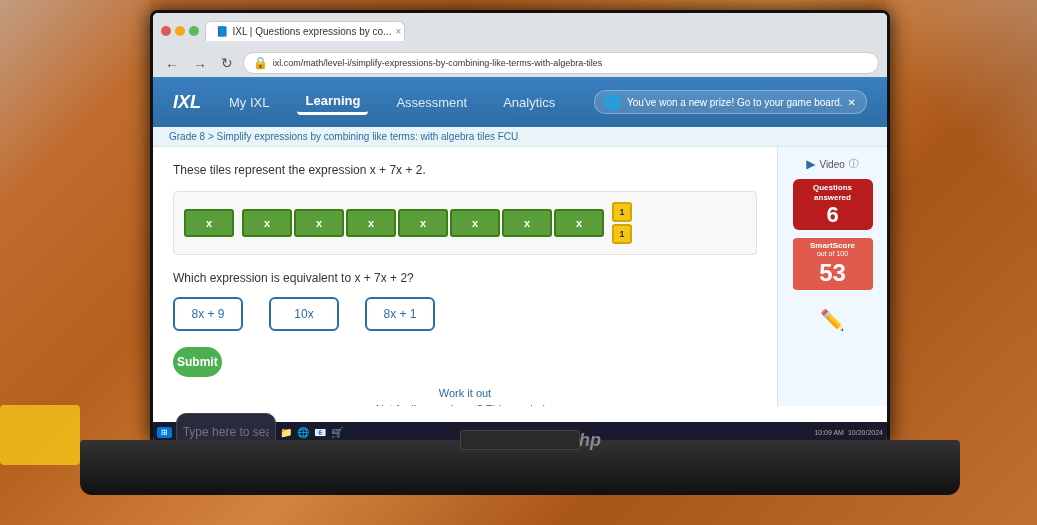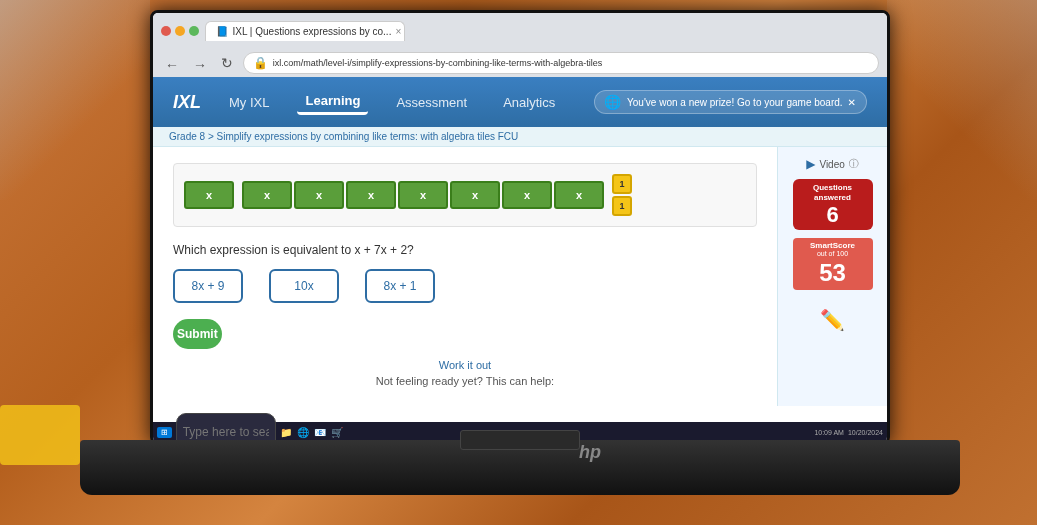--- a/index.html
+++ b/index.html
@@ -49,21 +49,21 @@
       bottom: 45px;
       left: 380px;
       width: 120px;
       height: 20px;
       background: #2a2a2a;
       border-radius: 3px;
       border: 1px solid #444;
     }
     .hp-logo {
       position: absolute;
-      bottom: 28px;
+      bottom: 40px;
       left: 490px;
       width: 40px;
       height: 30px;
       display: flex;
       align-items: center;
       justify-content: center;
       color: #888;
       font-size: 18px;
       font-style: italic;
       font-weight: bold;
@@ -528,20 +528,21 @@
   </div>
 
   <div class="breadcrumb">
     <span>Grade 8 &gt; Simplify expressions by combining like terms: with algebra tiles FCU</span>
   </div>
 
   <div class="main-content">
 
     <div class="content-left">
 
+      <p class="question-text">These tiles represent the expression x + 7x + 2.</p>
 
       
       <div class="tiles-container">
 
         <div class="tile-x">x</div>
 
         <div class="tile-x-group">
           <div class="tile-x">x</div>
           <div class="tile-x">x</div>
           <div class="tile-x">x</div>

